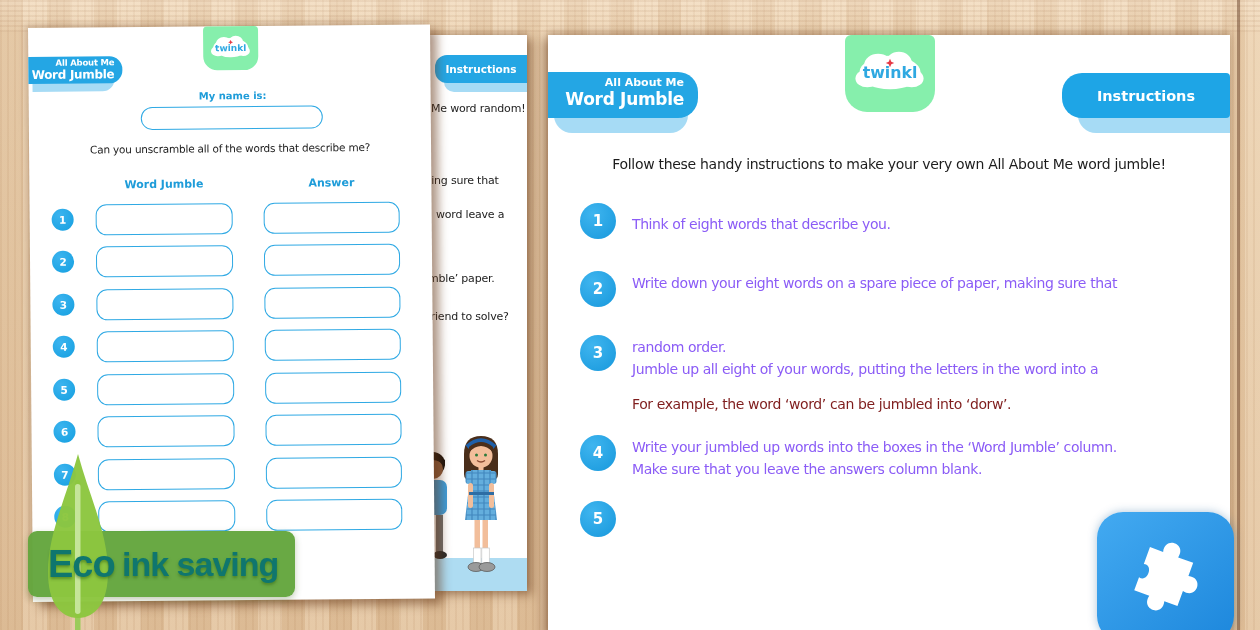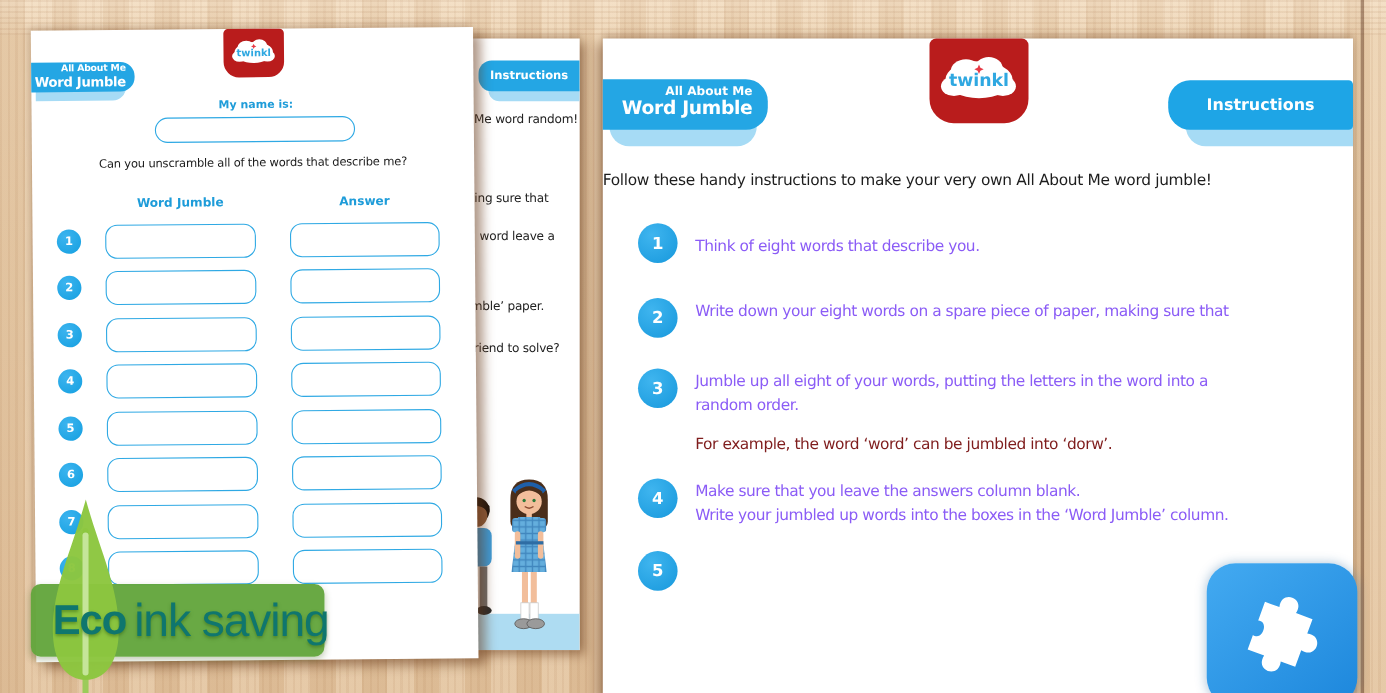--- a/index.html
+++ b/index.html
@@ -41,21 +41,21 @@
   
   .badge-main { position:absolute; background:#24A6E4; color:#fff; font-weight:bold; z-index:2; }
   .badge-shadow { position:absolute; background:#A6DBF5; z-index:1; }
 
   
   .ws-badge { left:0; top:29px; width:94px; height:27px; border-radius:0 13px 13px 0;
               text-align:right; padding:2px 8px 0 0; line-height:1.15; }
   .ws-badge .l1 { font-size:8.5px; letter-spacing:-.2px; }
   .ws-badge .l2 { font-size:12px; letter-spacing:-.3px; }
   .ws-badge-sh { left:4px; top:37px; width:82px; height:27px; border-radius:0 12px 12px 0; }
-  .logo-box { position:absolute; background:#b91c1c; }
+  .logo-box { position:absolute; background:#86efac; }
   .ws-logo { left:175px; top:0; width:55px; height:44px; border-radius:4px 4px 14px 14px; }
   .name-label { position:absolute; left:84px; top:64px; width:240px; text-align:center;
                 font-size:10px; font-weight:bold; color:#1E9CD9; }
   .name-input { position:absolute; left:112px; top:80px; width:182px; height:23px;
                 border:1.6px solid #2FA9E4; border-radius:12px; background:#fff; }
   .ws-prompt { position:absolute; left:28px; top:116px; width:346px; text-align:center;
                font-size:10.5px; letter-spacing:-.2px; color:#1b1b1b; }
   .col-head { position:absolute; top:151px; text-align:center; font-size:11px;
               font-weight:bold; color:#1E9CD9; }
   .ch1 { left:66px; width:137px; } .ch2 { left:234px; width:136px; }
@@ -76,41 +76,41 @@
   
   .in-badge { left:0; top:37px; width:150px; height:46px; border-radius:0 20px 20px 0;
               text-align:right; padding:4px 14px 0 0; line-height:1.2; }
   .in-badge .l1 { font-size:11px; }
   .in-badge .l2 { font-size:17px; letter-spacing:-.3px; }
   .in-badge-sh { left:6px; top:50px; width:134px; height:48px; border-radius:18px; }
   .in-logo { left:297px; top:0; width:90px; height:77px; border-radius:6px 6px 22px 22px; }
   .in-tab { left:514px; top:38px; width:168px; height:45px; border-radius:20px 4px 4px 20px;
             background:#1EA5E6; font-size:14.5px; display:flex; align-items:center; justify-content:center; }
   .in-tab-sh { left:530px; top:55px; width:152px; height:43px; border-radius:18px 0 0 18px; }
-  .intro { position:absolute; left:0; top:121px; width:682px; text-align:left;
+  .intro { position:absolute; left:0; top:121px; width:682px; text-align:center;
            font-size:14px; letter-spacing:-.3px; color:#1d1d1d; }
   .step-circle { position:absolute; left:32px; width:36px; height:36px; border-radius:50%;
                  background:radial-gradient(circle at 35% 30%, #3FB5EF, #1798DC);
                  color:#fff; font-size:15px; font-weight:bold;
                  display:flex; align-items:center; justify-content:center; }
   .step-text { position:absolute; left:84px; width:600px; font-size:14px;
                letter-spacing:-.4px; line-height:22px; color:#8b5cf6; }
   .step-note { position:absolute; left:84px; width:600px; font-size:14px;
                letter-spacing:-.4px; color:#7f1d1d; }
 
   
   .eco-rect { position:absolute; left:28px; top:531px; width:267px; height:66px;
               border-radius:9px; background:rgba(99,165,60,.96); z-index:5;
               box-shadow:0 3px 7px rgba(60,90,20,.3); }
   .eco-leaf { position:absolute; left:38px; top:450px; width:80px; height:200px; z-index:6; }
   .eco-text { position:absolute; top:531px; height:66px; display:flex; align-items:center;
               z-index:7; color:#0f766e; font-family:"Liberation Sans", sans-serif;
               text-shadow:0 2px 3px rgba(46,94,16,.5); }
   .eco-bold { left:48px; font-size:38px; font-weight:bold; letter-spacing:-1px; }
-  .eco-label { left:122px; font-size:42px; font-weight:400; letter-spacing:-1px; }
+  .eco-label { left:122px; font-size:34px; font-weight:700; letter-spacing:-1px; }
 
   
   .puzzle-badge { position:absolute; left:1097px; top:512px; width:137px; height:130px;
                   border-radius:26px; z-index:6;
                   background:linear-gradient(140deg, #43AAF1, #1D87DC);
                   box-shadow:0 0 10px rgba(20,90,150,.35); }
   .puzzle-badge svg { position:absolute; left:14px; top:10px; transform:rotate(20deg); }
 
   .cloud-svg { width:100%; height:100%; display:block; }
 </style>
@@ -157,31 +157,31 @@
       <span>2</span>
     </div>
   <div class="step-text" style="top:237px">
     <div>Write down your eight words on a spare piece of paper, making sure that</div>
   </div>
 
   <div class="step-circle" style="top:300px">
       <span>3</span>
     </div>
   <div class="step-text" style="top:301px">
+    <div>random order.</div>
     <div>Jumble up all eight of your words, putting the letters in the word into a</div>
-    <div>random order.</div>
   </div>
   <div class="step-note" style="top:361px">For example, the word ‘word’ can be jumbled into ‘dorw’.</div>
 
   <div class="step-circle" style="top:400px">
       <span>4</span>
     </div>
   <div class="step-text" style="top:401px">
+    <div>Write your jumbled up words into the boxes in the ‘Word Jumble’ column.</div>
     <div>Make sure that you leave the answers column blank.</div>
-    <div>Write your jumbled up words into the boxes in the ‘Word Jumble’ column.</div>
   </div>
 
   <div class="step-circle" style="top:466px">
       <span>5</span>
     </div>
 </div>
 
 <div class="page page-middle">
   <div class="badge-shadow mid-tab-sh"></div>
   <div class="badge-main mid-tab">Instructions</div>

